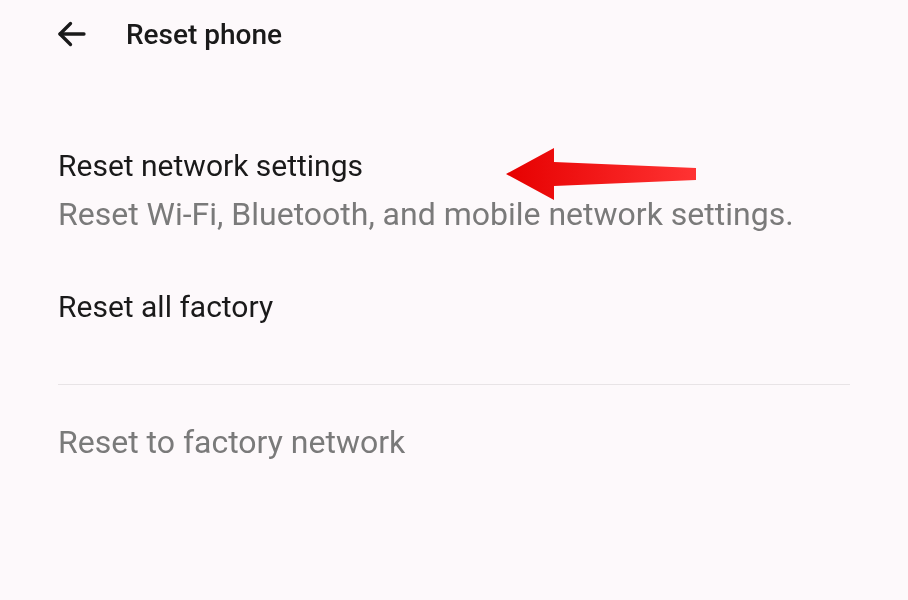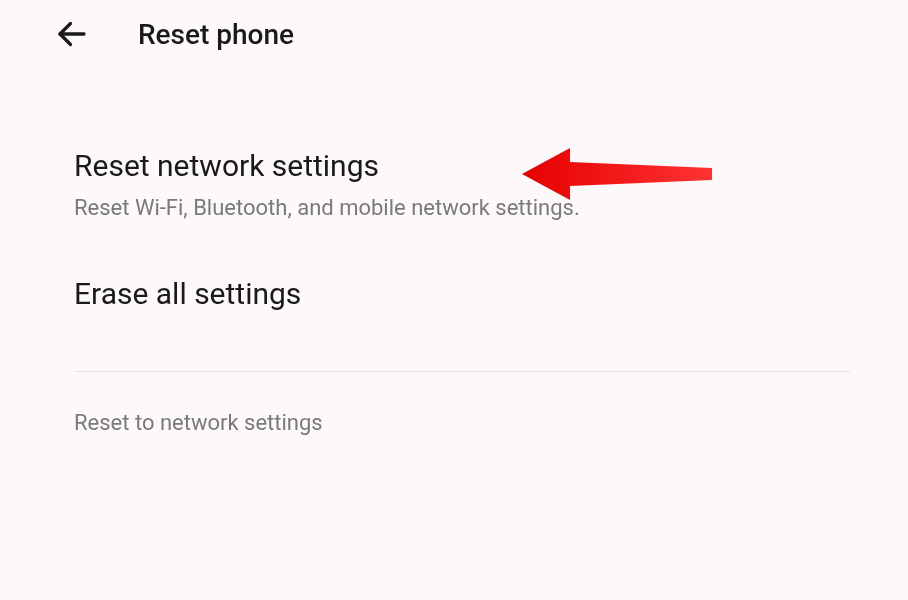--- a/index.html
+++ b/index.html
@@ -11,52 +11,52 @@
       font-family: -apple-system, BlinkMacSystemFont, 'Segoe UI', Roboto, sans-serif;
       background: #fdf9fb;
       width: 908px;
       height: 600px;
       overflow: hidden;
     }
     .header {
       display: flex;
       align-items: center;
       padding: 16px 20px 16px 54px;
-      gap: 48px;
+      gap: 36px;
     }
     .back-icon {
       display: flex;
       align-items: center;
       justify-content: center;
       cursor: pointer;
     }
     .header-title {
       font-size: 28px;
       font-weight: 500;
       color: #1a1a1a;
     }
     .content {
-      padding: 40px 58px 0 74px;
+      padding: 40px 58px 0 58px;
     }
     .list-item {
       padding: 28px 0;
       cursor: pointer;
       position: relative;
     }
     .list-item.first {
       padding-top: 40px;
     }
     .item-title {
       font-size: 30px;
       font-weight: 400;
       color: #1a1a1a;
       margin-bottom: 12px;
     }
     .item-subtitle {
-      font-size: 22px;
+      font-size: 32px;
       font-weight: 400;
       color: #7a7a7a;
     }
     .divider {
       height: 1px;
       background: #e8e4e6;
       margin: 20px 0 10px 0;
     }
     .arrow-annotation {
       position: absolute;
@@ -90,22 +90,22 @@
             <stop offset="0%" stop-color="#e60000"></stop>
             <stop offset="100%" stop-color="#ff3333"></stop>
           </linearGradient>
         </defs>
         <polygon points="0,30 48,4 48,18 190,24 190,36 48,42 48,56" fill="url(#arrowGrad)"></polygon>
       </svg>
     </div>
   </div>
 
   <div class="list-item">
-    <div class="item-title">Erase all settings</div>
+    <div class="item-title">Reset all factory</div>
   </div>
 
   <div class="divider"></div>
 
   <div class="list-item">
-    <div class="item-subtitle">Reset to network settings</div>
+    <div class="item-subtitle">Reset to factory network</div>
   </div>
 
 </div>
 
 </body></html>

